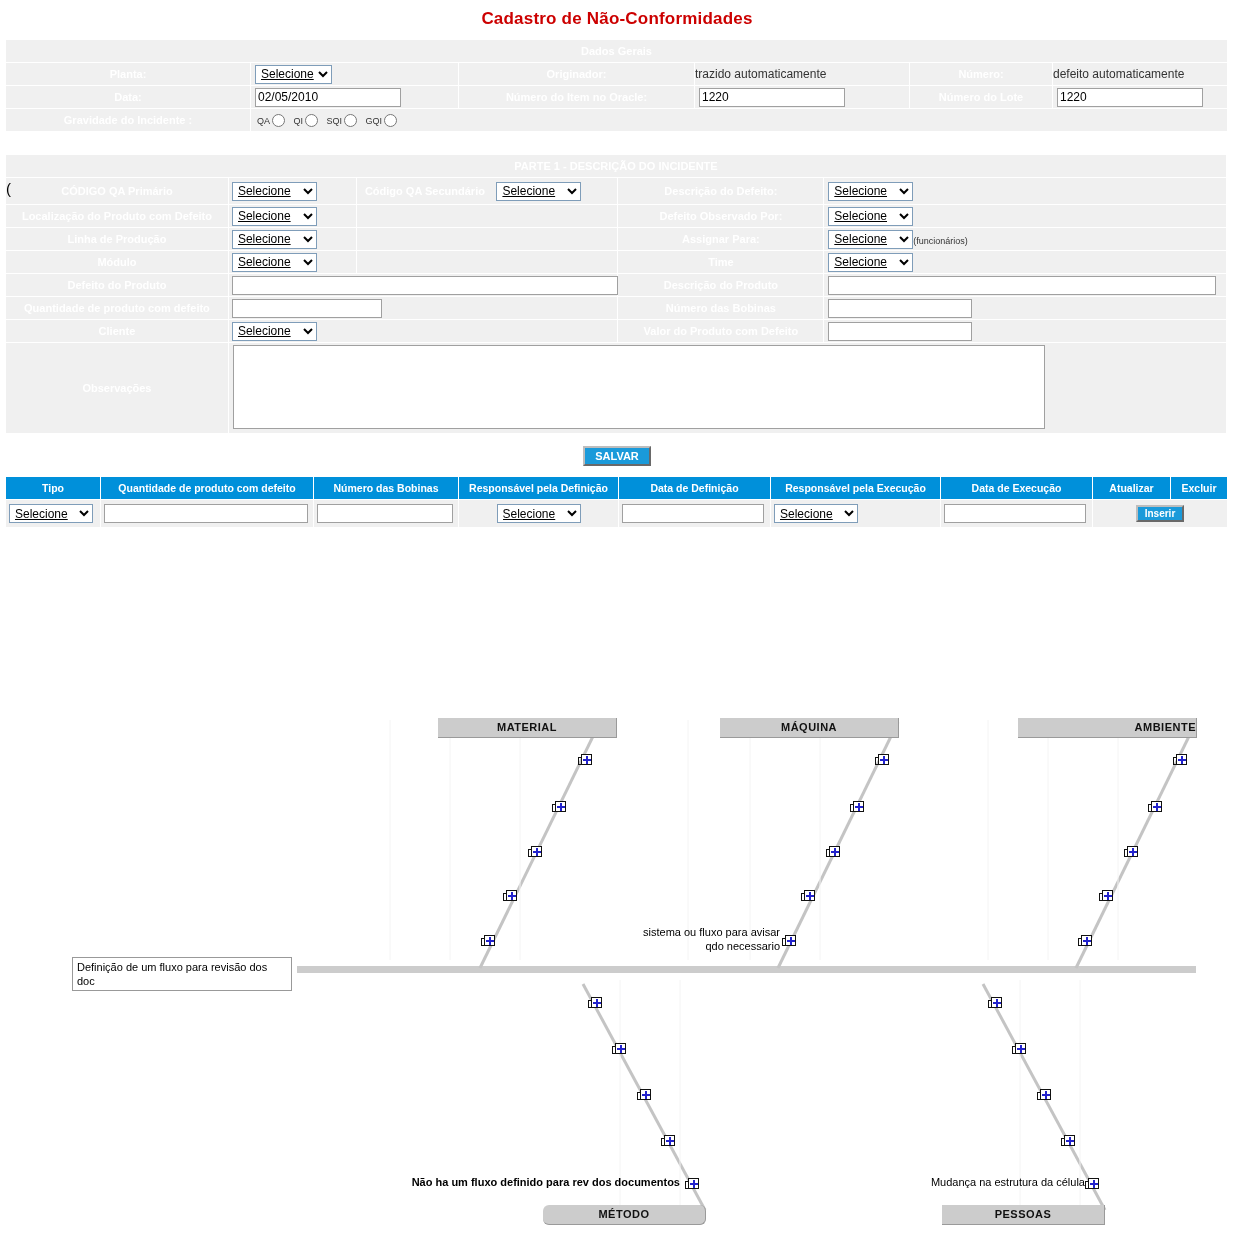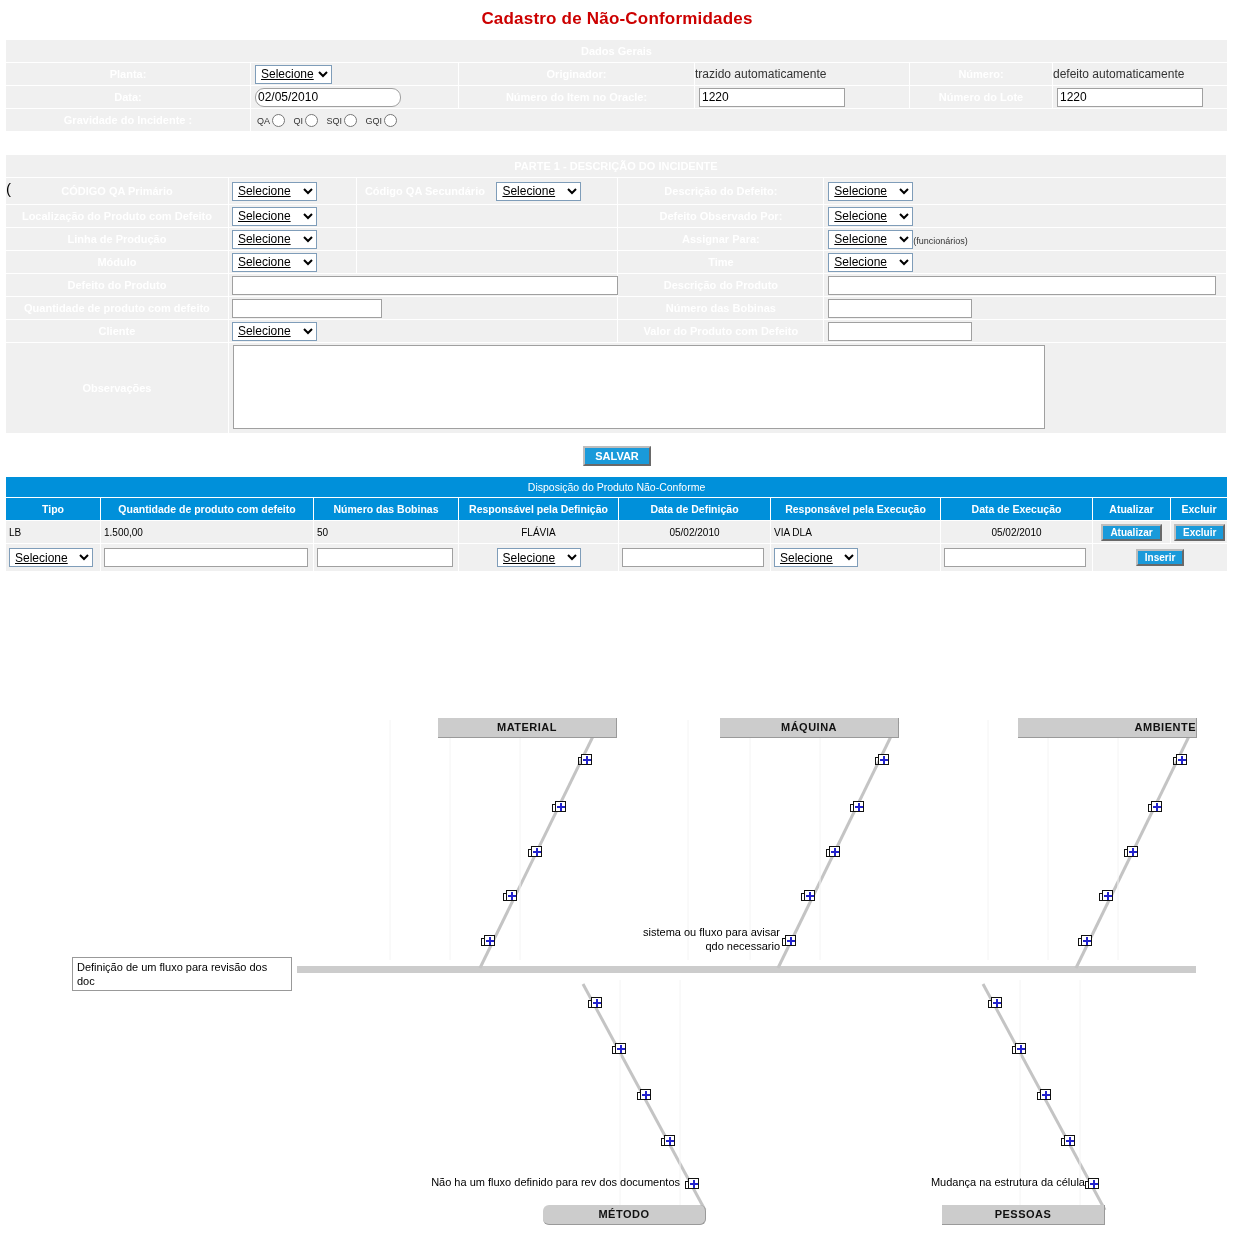--- a/index.html
+++ b/index.html
@@ -212,21 +212,21 @@
       </select>
     </td>
     <td class="lbl">Originador:</td>
     <td class="val">trazido automaticamente</td>
     <td class="lbl">Número:</td>
     <td class="val">defeito automaticamente</td>
   </tr>
   <tr>
     <td class="lbl">Data:</td>
     <td class="plain" style="padding-left:4px;">
-      <input class="txt" style="width: 140px; border-radius: 9px;" value="02/05/2010">
+      <input class="txt" style="width: 140px;" value="02/05/2010">
     </td>
     <td class="lbl">Número do Item no Oracle:</td>
     <td class="plain" style="padding-left:4px;">
       <input class="txt" style="width: 140px;" value="1220">
     </td>
     <td class="lbl">Número do Lote</td>
     <td class="plain" style="padding-left:4px;">
       <input class="txt" style="width: 140px;" value="1220">
     </td>
   </tr>
@@ -391,44 +391,30 @@
       <col style="width:213px">
       <col style="width:145px">
     <col style="width:160px">
       <col style="width:152px">
       <col style="width:170px">
     <col style="width:152px">
       <col style="width:78px">
       <col style="width:57px">
   </colgroup>
   <tbody>
-      <tr>
-    <td class="colhdr" colspan="9" style="font-weight:normal;height:20px;">Disposição do Produto Não-Conforme</td>
-  </tr>
   <tr>
     <td class="colhdr">Tipo</td>
     <td class="colhdr">Quantidade de produto com defeito</td>
     <td class="colhdr">Número das Bobinas</td>
     <td class="colhdr">Responsável pela Definição</td>
     <td class="colhdr">Data de Definição</td>
     <td class="colhdr">Responsável pela Execução</td>
     <td class="colhdr">Data de Execução</td>
     <td class="colhdr">Atualizar</td>
     <td class="colhdr">Excluir</td>
-  </tr>
-  <tr>
-    <td>LB</td>
-    <td>1.500,00</td>
-    <td>50</td>
-    <td class="center">FLÁVIA</td>
-    <td class="center">05/02/2010</td>
-    <td>VIA DLA</td>
-    <td class="center">05/02/2010</td>
-    <td class="center"><button class="btn-sm">Atualizar</button></td>
-    <td class="center"><button class="btn-sm">Excluir</button></td>
   </tr>
   <tr style="height:28px;">
     <td style="padding:2px 3px;">
       <select class="sel" style="width:84px">
         <option>Selecione</option>
       </select>
     </td>
     <td style="padding:2px 3px;"><input class="txt" style="width: 96%;" value=""></td>
     <td style="padding:2px 3px;"><input class="txt" style="width: 94%;" value=""></td>
     <td class="center" style="padding:2px 3px;">
@@ -481,21 +467,21 @@
   <div class="cat-box" style="left:720px;top:18px;width:178px;">MÁQUINA</div>
   <div class="cat-box" style="left:1018px;top:18px;width:178px;text-align:right;">AMBIENTE</div>
 
   <div class="cat-box" style="left:543px;top:505px;width:162px;border-radius:6px;">MÉTODO</div>
   <div class="cat-box" style="left:942px;top:505px;width:162px;">PESSOAS</div>
 
   <div class="head-box" style="left:72px;top:257px;width:210px;height:28px;">Definição de um fluxo para revisão dos doc</div>
 
   <div class="bone-note" style="left:600px;top:225px;width:180px;">sistema ou fluxo para avisar
 qdo necessario</div>
-  <div class="bone-note" style="left:330px;top:475px;width:350px;">Não ha um fluxo definido para rev dos documentos</div>
+  <div class="bone-note" style="left:330px;top:475px;width:350px;font-weight:bold;">Não ha um fluxo definido para rev dos documentos</div>
   <div class="bone-note" style="left:830px;top:475px;width:255px;">Mudança na estrutura da célula</div>
 
   <div class="plusicon" style="left:578px;top:54px;">
       <i class="hbar"></i>
       <i class="bx"></i>
     </div>
   <div class="plusicon" style="left:552px;top:101px;">
       <i class="hbar"></i>
       <i class="bx"></i>
     </div>

